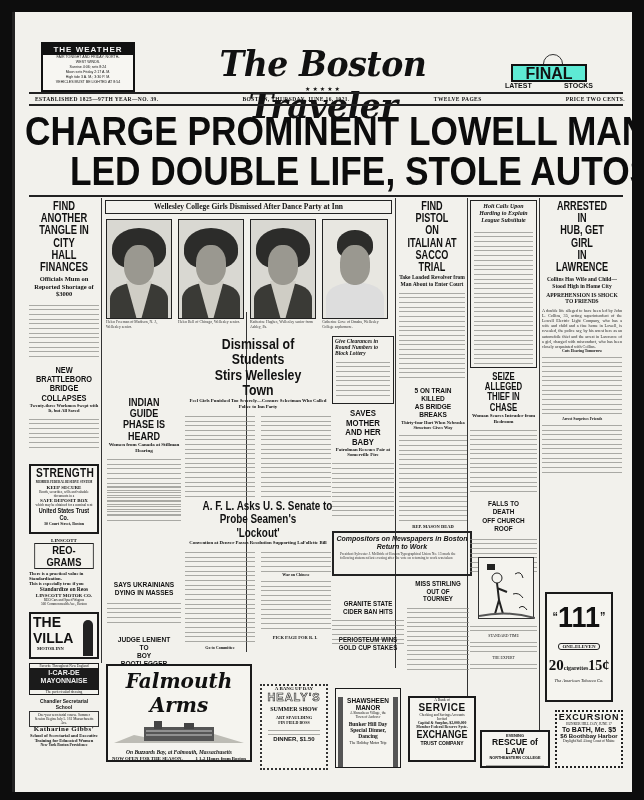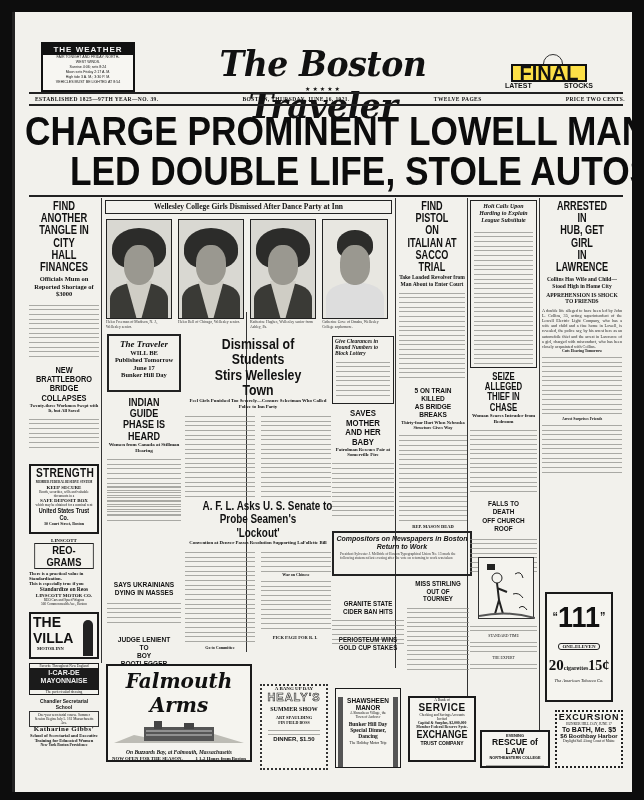--- a/index.html
+++ b/index.html
@@ -8,21 +8,21 @@
   .page{position:absolute;left:12px;top:12px;width:620px;height:780px;background:#f2f1ec;overflow:hidden;border-left:3px solid #222}
   .abs{position:absolute}
   .rule{position:absolute;height:2px;background:#222}
   .vrule{position:absolute;width:1px;background:#333}
   .weather{left:26px;top:30px;width:94px;height:50px;border:2px solid #111;background:#f7f6f2}
   .weather .hd{background:#111;color:#f3f3f3;font-family:"Liberation Sans",sans-serif;font-weight:bold;font-size:8px;letter-spacing:1px;text-align:center;padding:1px 0}
   .weather .ln{font-size:3.6px;line-height:5px;text-align:center;font-family:"Liberation Sans",sans-serif;padding:0 2px}
   .masthead{left:138px;top:30px;width:340px;text-align:center;font-family:"DejaVu Serif",serif;font-size:36px;font-weight:bold;letter-spacing:-0.5px;font-style:italic;transform:scaleX(0.92)}
   .stars{left:290px;top:73px;font-size:6px;letter-spacing:2px}
   .final{left:490px;top:42px;width:88px;height:34px}
-  .final .box{position:absolute;left:6px;top:10px;width:76px;height:18px;border:2px solid #111;background:#fde047;font-family:"Liberation Sans",sans-serif;font-weight:bold;font-size:20px;text-align:center;line-height:15px}
+  .final .box{position:absolute;left:6px;top:10px;width:76px;height:18px;border:2px solid #111;background:#5eead4;font-family:"Liberation Sans",sans-serif;font-weight:bold;font-size:16px;text-align:center;line-height:15px}
   .final .sub{position:absolute;left:0;top:28px;width:88px;font-family:"Liberation Sans",sans-serif;font-size:7px;font-weight:bold;display:flex;justify-content:space-between}
   .final .globe{position:absolute;left:38px;top:0;width:20px;height:20px;border-radius:50%;border:1px solid #333}
   .dateline{left:20px;top:84px;width:590px;display:flex;justify-content:space-between;font-size:5.5px;font-weight:bold;letter-spacing:.4px}
   .banner{left:10px;font-family:"Liberation Sans","DejaVu Sans",sans-serif;font-weight:bold;color:#0c0c0c;white-space:nowrap;transform-origin:left top}
   .b1{top:96px;font-size:41px;transform:scaleX(0.86)}
   .b2{top:136px;left:55px;font-size:41px;transform:scaleX(0.86)}
   .hl{font-family:"Liberation Sans",sans-serif;font-weight:bold;line-height:1.02;text-align:center;transform-origin:center top}
   .sub-hl{font-family:"Liberation Serif",serif;font-weight:bold;text-align:center;line-height:1.15}
   .body{font-size:3.6px;line-height:4.7px;color:#555;text-align:justify;overflow:hidden;font-family:"Liberation Serif",serif}
   .body span{display:block;height:4.7px;border-bottom:1.3px solid #8a8a86;margin-bottom:0;opacity:.7}
@@ -200,27 +200,20 @@
   <div class="photo" style="left:307px;top:207px;width:66px;height:100px;background:#e8e7e1">
     <div class="body2" style="background:#ddd"></div>
       <div class="hat" style="height:30%;top:10%;left:22%;width:56%"></div>
       <div class="face"></div>
   </div>
   <div class="abs caption" style="left:91px;top:308px;width:66px">Helen Freeman of Madison, N. J., Wellesley senior.</div>
   <div class="abs caption" style="left:163px;top:308px;width:66px">Helen Bell of Chicago, Wellesley senior.</div>
   <div class="abs caption" style="left:235px;top:308px;width:66px">Katherine Hughes, Wellesley senior from Ashley, Pa.</div>
   <div class="abs caption" style="left:307px;top:308px;width:66px">Catherine Gove of Omaha, Wellesley College sophomore.</div>
 
-  <div class="box" style="left:92px;top:322px;width:74px;height:58px;text-align:center;border-width:2px">
-    <div style="font-size:9px;font-weight:bold;font-style:italic;margin-top:3px">The Traveler</div>
-    <div class="sub-hl" style="font-size:6.5px">WILL BE</div>
-    <div class="sub-hl" style="font-size:6.5px">Published Tomorrow</div>
-    <div class="sub-hl" style="font-size:6.5px">June 17</div>
-    <div class="sub-hl" style="font-size:6.5px">Bunker Hill Day</div>
-  </div>
 
   <div class="abs" style="left:170px;top:324px;width:146px">
     <div class="hl" style="font-size:15px;transform:scaleX(.82)">
       <div>Dismissal of Students</div>
       <div>Stirs Wellesley Town</div>
     </div>
     <div class="sub-hl" style="font-size:4.8px;margin-top:1px">Feel Girls Punished Too Severely—Censure Selectman Who Called Police to Inn Party</div>
     <div class="body" style="height:88px;margin-top:3px;width:70px;float:left">
       <span></span>
         <span></span>

